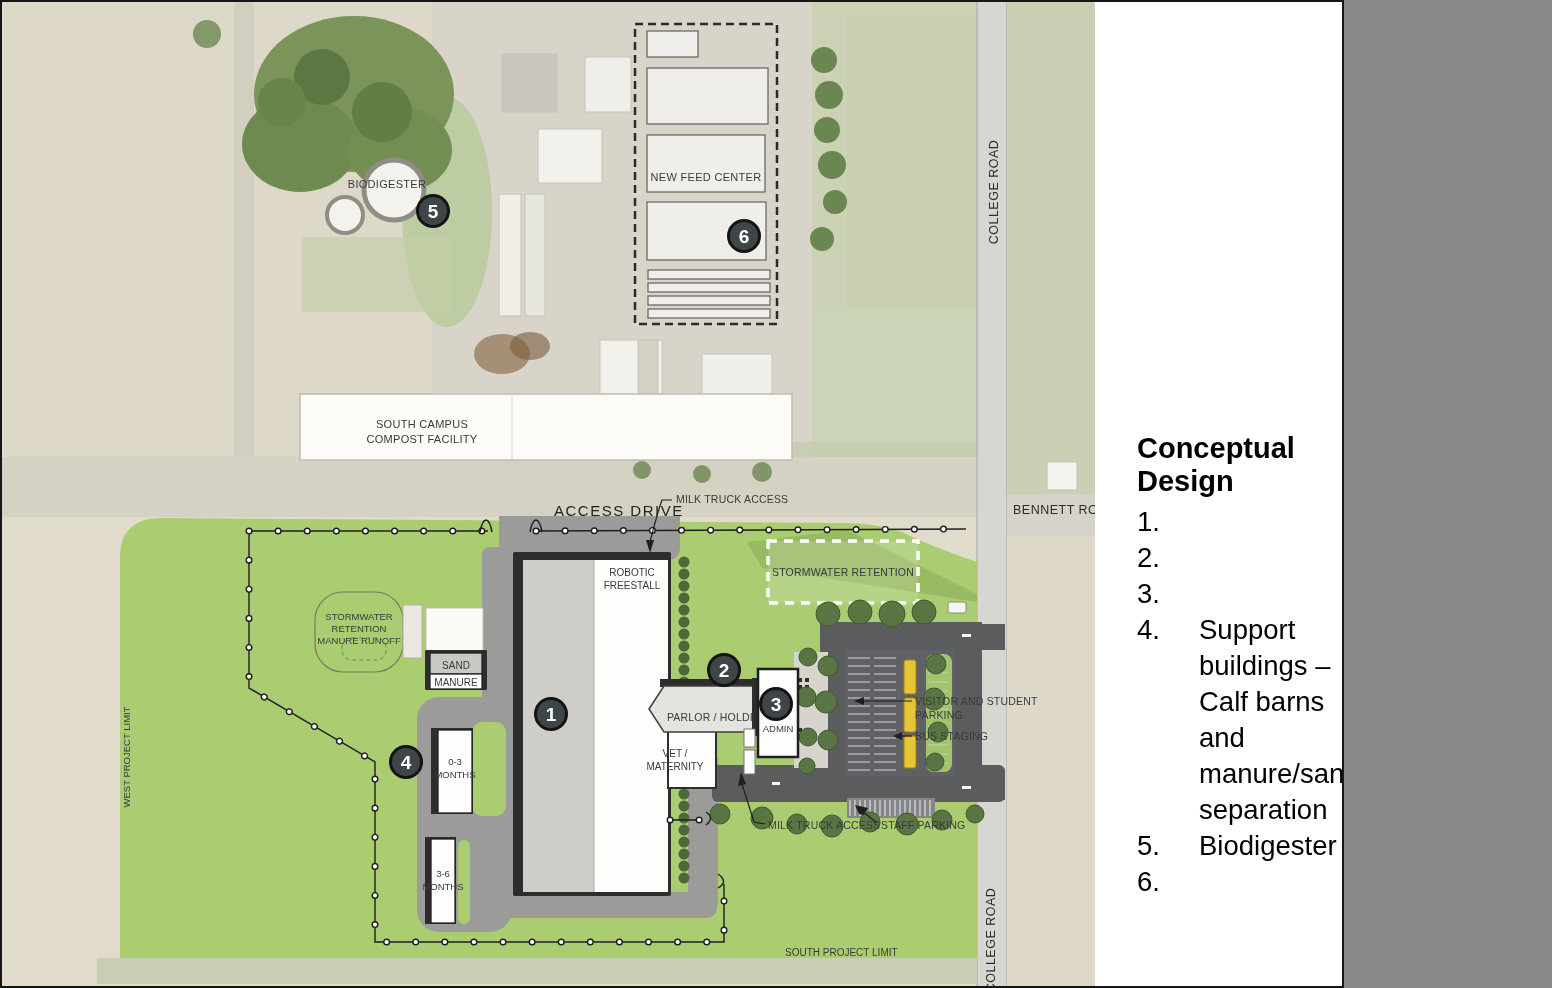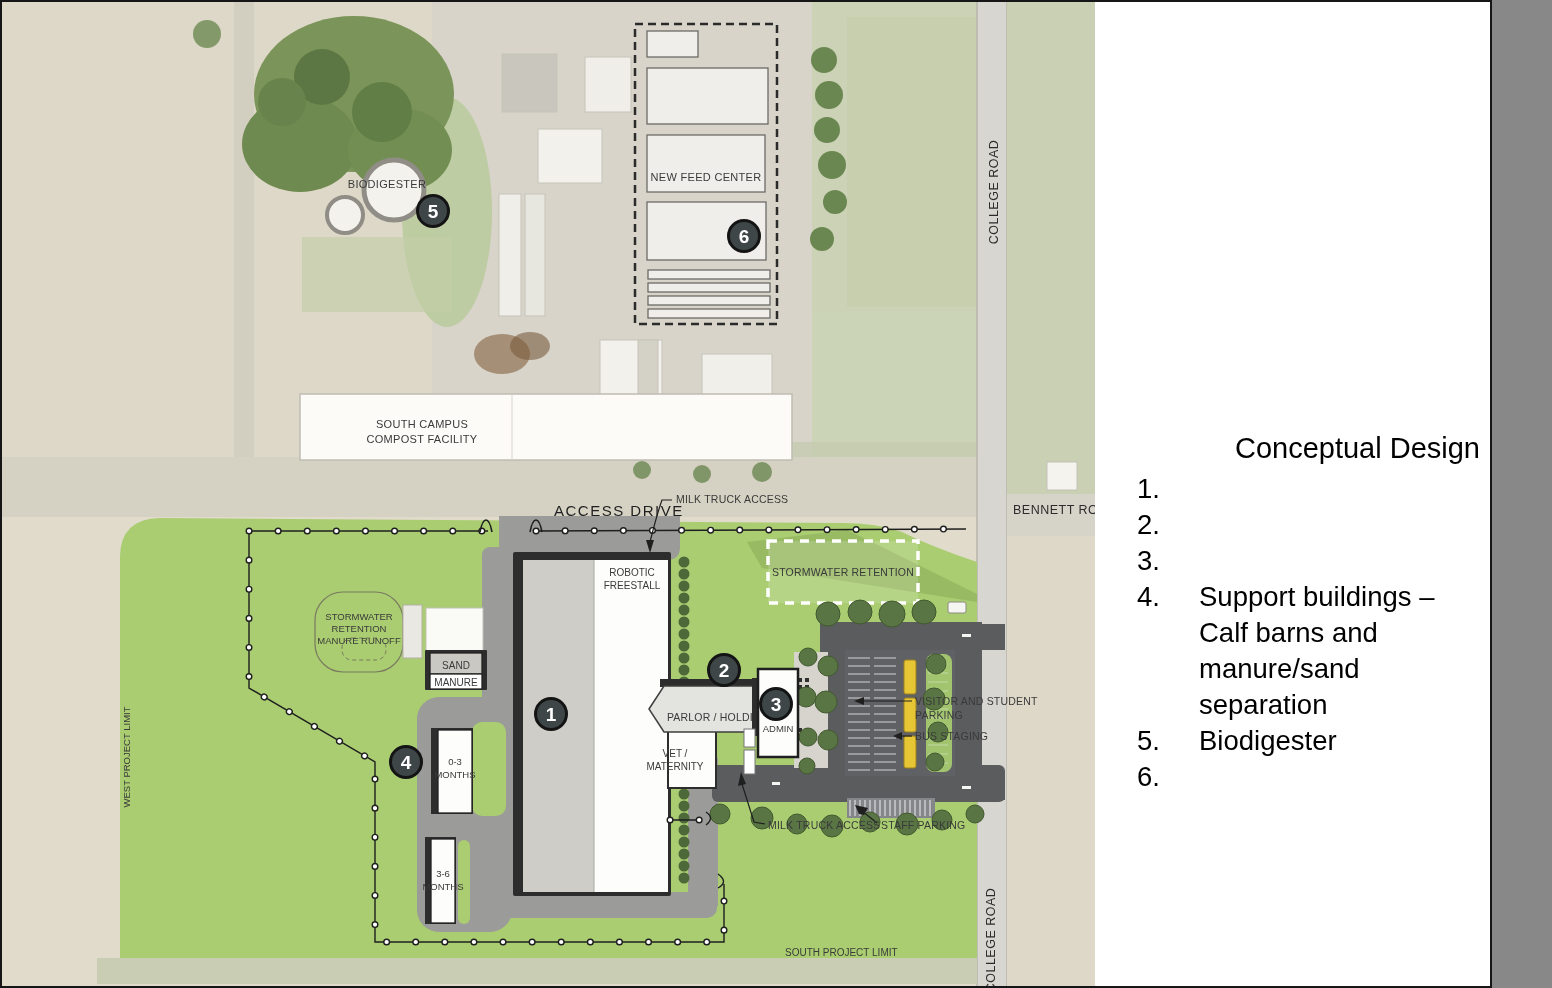--- a/index.html
+++ b/index.html
@@ -1,19 +1,19 @@
 <!DOCTYPE html>
 <html><head>
 <meta charset="utf-8">
 <style>
   html,body{margin:0;padding:0;background:#888;}
-  .screen{position:relative;width:1492px;height:988px;background:#ffffff;border:2px solid #161616;box-sizing:border-box;overflow:hidden;font-family:"Liberation Sans",sans-serif;}
+  .screen{position:relative;width:1344px;height:988px;background:#ffffff;border:2px solid #161616;box-sizing:border-box;overflow:hidden;font-family:"Liberation Sans",sans-serif;}
   .map-area{position:absolute;left:0;top:0;width:1093px;height:984px;overflow:hidden;}
   .legend{position:absolute;left:1093px;top:0;right:0;bottom:0;background:#fff;padding:430px 10px 0 42px;box-sizing:border-box;color:#000;}
-  .legend-title{font-size:29px;font-weight:400;margin-bottom:6px;text-align:right;}
+  .legend-title{font-size:29px;font-weight:700;margin-bottom:6px;}
   .legend-item{display:flex;font-size:27.5px;line-height:36px;}
   .legend-item .num{width:62px;flex:none;}
   .legend-item .txt{width:335px;}
   svg text{font-family:"Liberation Sans",sans-serif;fill:#3a3a3a;}
   .t9{font-size:9.5px;}
   .t10{font-size:10px;}
   .t10b{font-size:10.5px;letter-spacing:.2px;}
   .t11{font-size:11px;letter-spacing:.3px;}
   .t12{font-size:12.5px;letter-spacing:.5px;fill:#2b2b2b;}
   .t15{font-size:15px;letter-spacing:1.5px;fill:#1f1f1f;}

